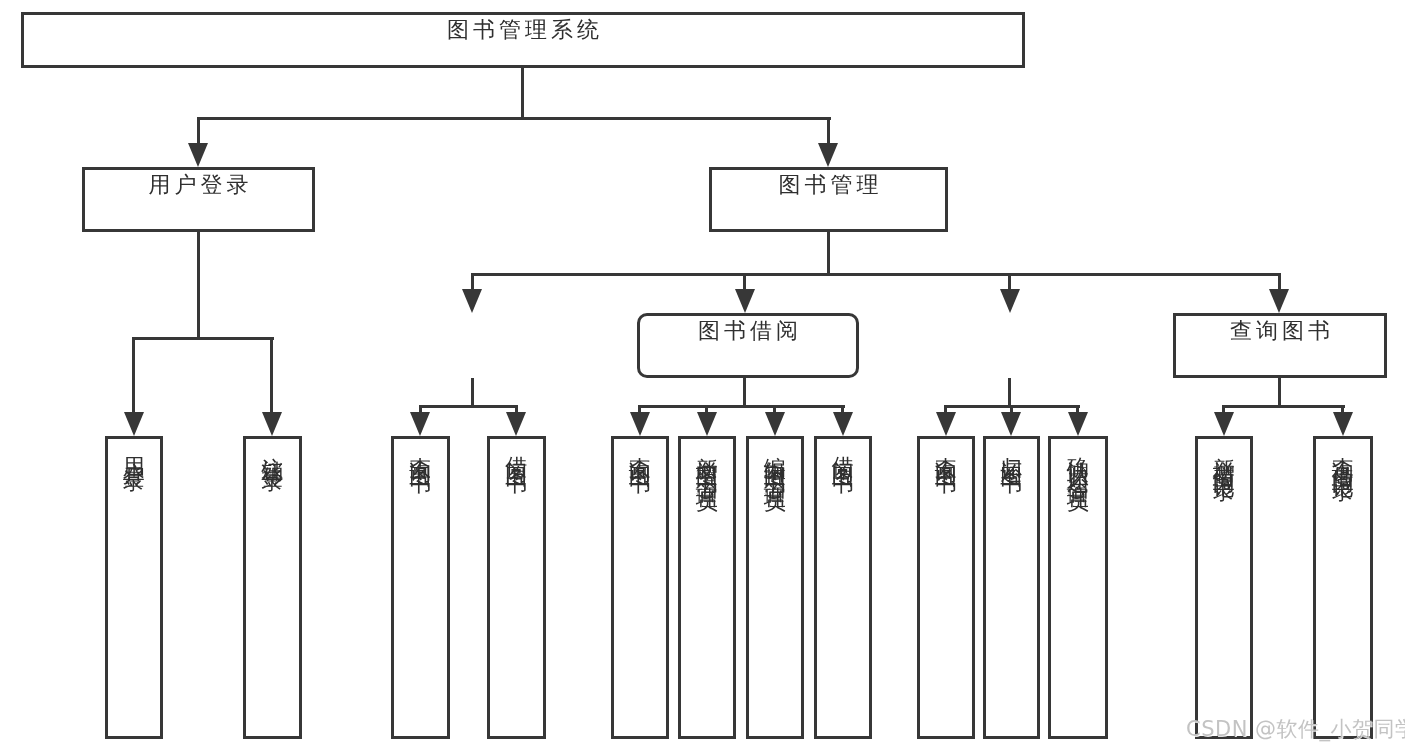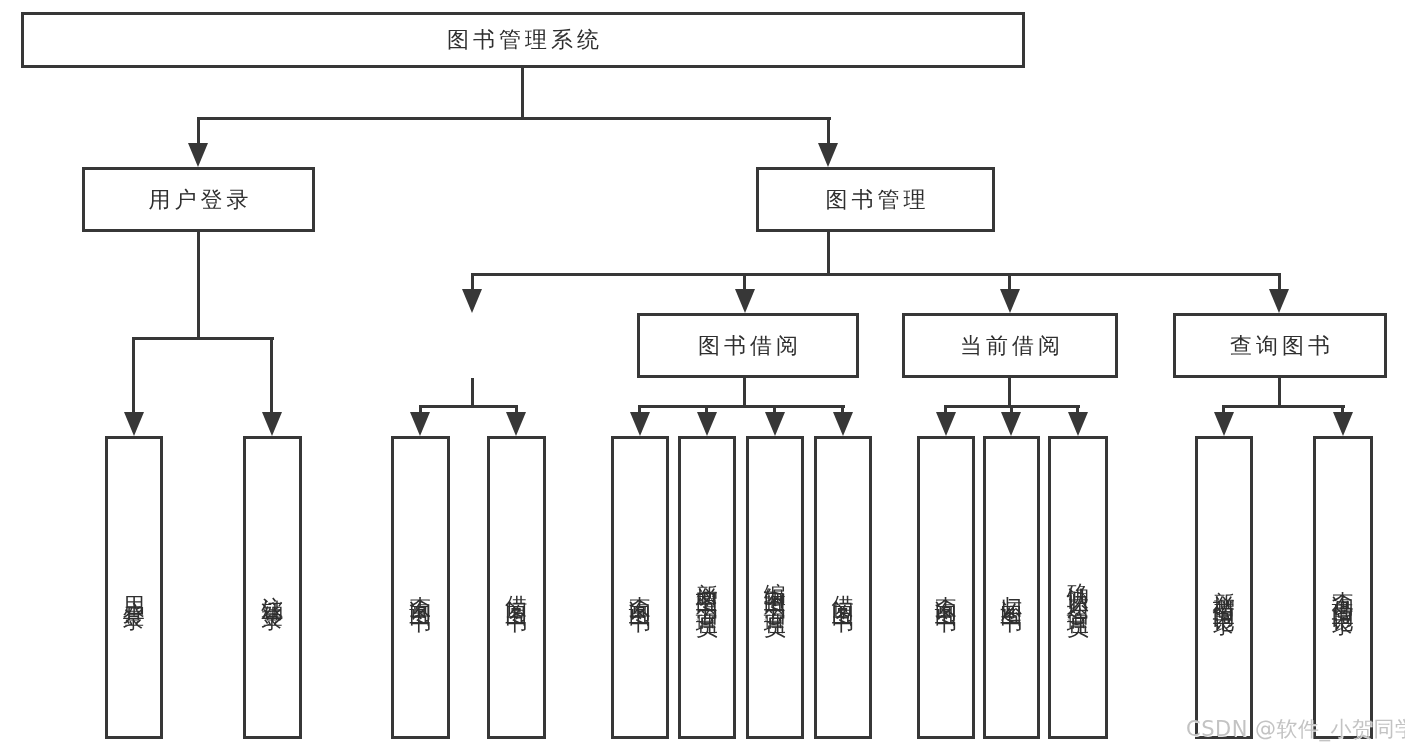--- a/index.html
+++ b/index.html
@@ -5,21 +5,21 @@
   :root{
     --line:#373737;
     --text:#2f2f2f;
     --watermark:#c3c3c3;
     --background:#ffffff;
   }
   html,body{margin:0;padding:0;background:#fff;}
   body{font-family:"DejaVu Sans",sans-serif;}
   .stage{position:relative;width:1405px;height:747px;background:var(--background);overflow:hidden;}
   .box{position:absolute;box-sizing:border-box;border:3px solid var(--line);background:#fff;
-       display:flex;align-items:center;justify-content:center;color:var(--text);}
+       display:flex;justify-content:center;color:var(--text);}
   .hbox{font-size:22px;letter-spacing:4px;text-indent:4px;white-space:nowrap;}
   .leaf{border-width:3px;}
   .vtext{writing-mode:vertical-rl;text-orientation:mixed;font-size:22px;letter-spacing:5px;
          line-height:1.15;white-space:nowrap;color:var(--text);}
   .v,.h{position:absolute;background:var(--line);}
   .v{width:3px;}
   .h{height:3px;}
   .arrow{position:absolute;width:0;height:0;
          border-left:10px solid transparent;border-right:10px solid transparent;
          border-top:24px solid var(--line);}
@@ -39,21 +39,21 @@
   <div class="v" style="left:521px;top:68px;height:52px;"></div>
   <div class="h" style="left:197px;top:117px;width:634px;"></div>
   <div class="v" style="left:197px;top:117px;height:30px;"></div>
   <div class="v" style="left:827px;top:117px;height:30px;"></div>
   <div class="arrow" style="left:188px;top:143px;"></div>
   <div class="arrow" style="left:818px;top:143px;"></div>
 
   <div class="box hbox" style="left:82px;top:167px;width:233px;height:65px;">
     <span>用户登录</span>
   </div>
-  <div class="box hbox" style="left:709px;top:167px;width:239px;height:65px;margin-left:47px;">
+  <div class="box hbox" style="left:709px;top:167px;width:239px;height:65px;">
     <span>图书管理</span>
   </div>
 
   <div class="v" style="left:197px;top:232px;height:108px;"></div>
   <div class="h" style="left:132px;top:337px;width:142px;"></div>
   <div class="v" style="left:132px;top:337px;height:78px;"></div>
   <div class="v" style="left:270px;top:337px;height:78px;"></div>
   <div class="arrow" style="left:124px;top:412px;"></div>
   <div class="arrow" style="left:262px;top:412px;"></div>
 
@@ -61,25 +61,22 @@
   <div class="h" style="left:471px;top:273px;width:810px;"></div>
   <div class="v" style="left:471px;top:273px;height:16px;"></div>
   <div class="v" style="left:743px;top:273px;height:16px;"></div>
   <div class="v" style="left:1008px;top:273px;height:16px;"></div>
   <div class="v" style="left:1278px;top:273px;height:16px;"></div>
   <div class="arrow" style="left:462px;top:289px;"></div>
   <div class="arrow" style="left:735px;top:289px;"></div>
   <div class="arrow" style="left:1000px;top:289px;"></div>
   <div class="arrow" style="left:1269px;top:289px;"></div>
 
-  <div class="box hbox" style="left:637px;top:313px;width:222px;height:65px;">
+  <div class="box hbox" style="left:637px;top:313px;width:222px;height:65px;border-radius:10px;">
     <span>图书借阅</span>
-  </div>
-  <div class="box hbox" style="left:902px;top:313px;width:216px;height:65px;">
-    <span>当前借阅</span>
   </div>
   <div class="box hbox" style="left:1173px;top:313px;width:214px;height:65px;">
     <span>查询图书</span>
   </div>
 
   <div class="v" style="left:471px;top:378px;height:30px;"></div>
   <div class="h" style="left:419px;top:405px;width:99px;"></div>
   <div class="v" style="left:419px;top:405px;height:9px;"></div>
   <div class="v" style="left:515px;top:405px;height:9px;"></div>
   <div class="arrow" style="left:410px;top:412px;"></div>

